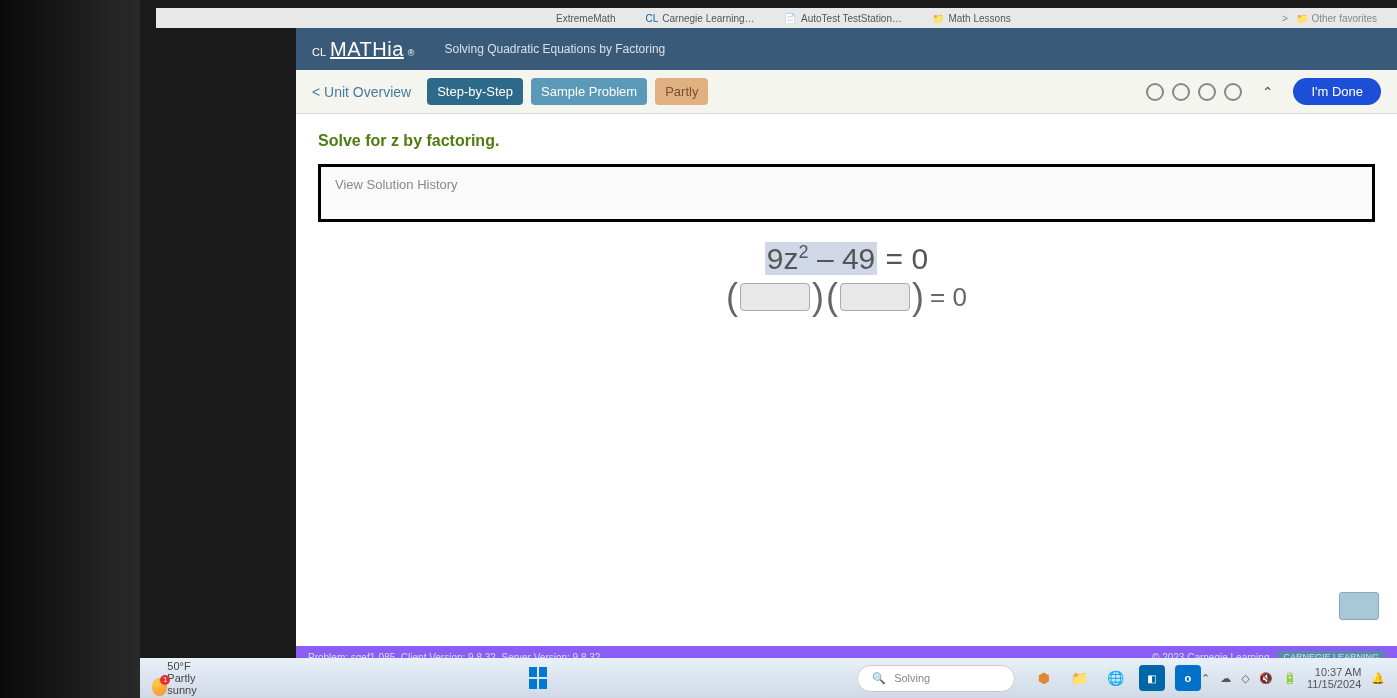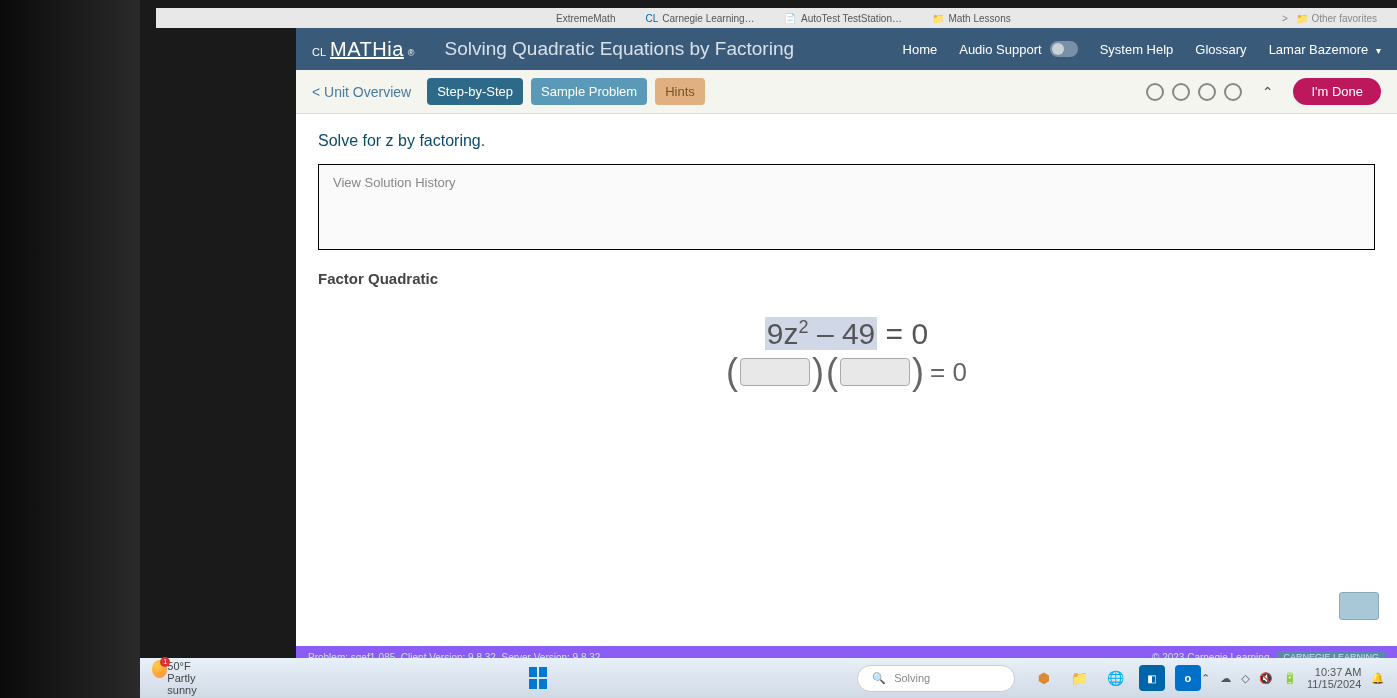--- a/index.html
+++ b/index.html
@@ -9,62 +9,62 @@
     .browser-tabs .tab-item { display: flex; align-items: center; gap: 4px; }
     .browser-tabs .other-favs { margin-left: auto; margin-right: 20px; color: #888; }
     
     .mathia-wrapper { margin-left: 140px; margin-right: 0px; background: #fff; height: 640px; position: relative; }
     
     .top-bar { background: #3a5a7a; height: 42px; display: flex; align-items: center; padding: 0 16px; color: #fff; }
     .brand { display: flex; align-items: baseline; gap: 4px; }
     .brand-cl { font-size: 11px; font-weight: normal; }
     .brand-name { font-size: 20px; letter-spacing: 0.5px; text-decoration: underline; }
     .brand-reg { font-size: 9px; vertical-align: super; }
-    .lesson-title { margin-left: 30px; font-size: 19px; color: #d8e0e8; }
+    .lesson-title { margin-left: 30px; font-size: 12px; color: #d8e0e8; }
     .top-right { margin-left: auto; display: flex; align-items: center; gap: 22px; font-size: 13px; }
     .top-right .toggle { width: 28px; height: 16px; background: #7a90a6; border-radius: 8px; position: relative; }
     .top-right .toggle::after { content: ''; width: 12px; height: 12px; background: #c8d0d8; border-radius: 50%; position: absolute; top: 2px; left: 2px; }
     .username-chevron { margin-left: 4px; font-size: 10px; }
     
     .nav-bar { background: #f5f5f0; height: 44px; display: flex; align-items: center; padding: 0 16px; border-bottom: 1px solid #ddd; }
     .unit-link { color: #4a7a9a; font-size: 14px; margin-right: 16px; cursor: pointer; }
     .nav-btn { padding: 6px 10px; border-radius: 4px; font-size: 13px; margin-right: 8px; border: none; cursor: pointer; color: #fff; }
     .nav-btn.step { background: #2d6a8a; }
     .nav-btn.sample { background: #5a9ab8; }
     .nav-btn.hints { background: #e0b080; color: #7a5030; }
     .nav-right { margin-left: auto; display: flex; align-items: center; gap: 12px; }
     .progress-dots { display: flex; gap: 8px; }
     .progress-dot { width: 18px; height: 18px; border: 2px solid #888; border-radius: 50%; }
     .caret-up { font-size: 14px; color: #555; margin: 0 8px; }
-    .done-btn { background: #be185d; color: #fff; padding: 6px 18px; border-radius: 16px; font-size: 13px; border: none; cursor: pointer; }
+    .done-btn { background: #1d4ed8; color: #fff; padding: 6px 18px; border-radius: 16px; font-size: 13px; border: none; cursor: pointer; }
     
     .content { padding: 18px 22px; }
-    .instruction { font-size: 16px; font-weight: normal; color: #0c4a6e; margin-bottom: 14px; }
-    .history-box { border: 1px solid #000000; background: #fafafa; padding: 10px 14px; height: 86px; margin-bottom: 20px; }
+    .instruction { font-size: 16px; font-weight: bold; color: #4d7c0f; margin-bottom: 14px; }
+    .history-box { border: 3px solid #000000; background: #fafafa; padding: 10px 14px; height: 58px; margin-bottom: 20px; }
     .history-label { font-size: 13px; color: #888; }
     .section-label { font-size: 15px; font-weight: bold; color: #444; margin-bottom: 30px; }
     .enter-label { font-size: 14px; color: #999; margin-top: 40px; }
     
     .equation-area { text-align: center; margin: 20px 0; }
     .equation { font-size: 30px; color: #555; font-family: 'Times New Roman', serif; }
     .equation .hl { background: #d0d8e8; padding: 0 2px; }
     .equation sup { font-size: 18px; }
     
     .factor-row { text-align: center; margin-top: 30px; font-size: 26px; color: #666; font-family: 'Times New Roman', serif; display: flex; align-items: center; justify-content: center; gap: 2px; }
     .paren { font-size: 36px; }
     .factor-input { width: 70px; height: 28px; background: #e8e8e8; border: 1px solid #aaa; border-radius: 4px; }
     
     .calc-btn { position: absolute; right: 18px; bottom: 48px; width: 40px; height: 28px; background: #a8c8d8; border: 1px solid #8ab; border-radius: 3px; }
     
     .footer-bar { position: absolute; bottom: 0; left: 0; right: 0; height: 22px; background: #8b5cf6; color: #c8e0f0; font-size: 10px; display: flex; align-items: center; padding: 0 12px; }
     .footer-right { margin-left: auto; display: flex; align-items: center; gap: 8px; }
     .footer-badge { background: #5a8aaa; padding: 1px 6px; border-radius: 2px; font-size: 9px; }
     
     .taskbar { position: absolute; bottom: 0; left: 140px; right: 0; height: 40px; background: linear-gradient(#e8f0f8, #d0dae6); display: flex; align-items: center; padding: 0 12px; font-size: 11px; color: #444; }
-    .weather { display: flex; align-items: flex-start; }
+    .weather { display: flex; align-items: flex-end; }
     .weather-icon { width: 18px; height: 18px; background: radial-gradient(circle at 30% 30%, #ffcc44, #ff8833); border-radius: 50%; position: relative; }
     .weather-badge { position: absolute; top: -3px; right: -3px; width: 10px; height: 10px; background: #d33; border-radius: 50%; font-size: 7px; color: #fff; text-align: center; line-height: 10px; }
     .weather-text { display: flex; flex-direction: column; line-height: 1.1; }
     .search-pill { margin-left: 300px; background: #fff; border-radius: 16px; padding: 6px 14px; display: flex; align-items: center; gap: 8px; width: 180px; border: 1px solid #ccc; }
     .search-pill .mag { color: #888; }
     .task-icons { display: flex; gap: 10px; margin-left: 16px; }
     .task-icon { width: 26px; height: 26px; border-radius: 4px; display: flex; align-items: center; justify-content: center; font-size: 14px; }
     .tray { margin-left: auto; display: flex; align-items: center; gap: 10px; font-size: 11px; color: #555; }
     .clock { text-align: right; line-height: 1.1; }
     .win-icon { width: 22px; height: 22px; display: grid; grid-template: 1fr 1fr / 1fr 1fr; gap: 2px; margin-right: 10px;}
@@ -90,58 +90,44 @@
   </div>
 
   <div class="mathia-wrapper">
     <div class="top-bar">
       <div class="brand">
         <span class="brand-cl">CL</span>
         <span class="brand-name">MATHia</span>
         <span class="brand-reg">®</span>
       </div>
       <div class="lesson-title">Solving Quadratic Equations by Factoring</div>
-      <div class="top-right">
-        <span>Home</span>
-        <span style="display:flex;align-items:center;gap:8px">
-          <span>Audio Support</span>
-          <span class="toggle"></span>
-        </span>
-        <span>System Help</span>
-        <span>Glossary</span>
-        <span>
-          <span>Lamar Bazemore</span>
-          <span class="username-chevron">▾</span>
-        </span>
-      </div>
     </div>
 
     <div class="nav-bar">
       <span class="unit-link">&lt; Unit Overview</span>
       <button class="nav-btn step">Step-by-Step</button>
       <button class="nav-btn sample">Sample Problem</button>
-      <button class="nav-btn hints">Hints</button>
+      <button class="nav-btn hints">Partly</button>
       <div class="nav-right">
         <div class="progress-dots">
           <div class="progress-dot"></div>
           <div class="progress-dot"></div>
           <div class="progress-dot"></div>
           <div class="progress-dot"></div>
         </div>
         <span class="caret-up">⌃</span>
         <button class="done-btn">I'm Done</button>
       </div>
     </div>
 
     <div class="content">
       <div class="instruction">Solve for z by factoring.</div>
       <div class="history-box">
         <div class="history-label">View Solution History</div>
       </div>
-      <div class="section-label">Factor Quadratic</div>
 
       <div class="equation-area">
         <div class="equation">
           <span class="hl"><span>9z</span><sup>2</sup><span> – 49</span></span><span> = 0</span>
         </div>
       </div>
 
 
       <div class="factor-row" style="margin-top:-20px">
         <span class="paren">(</span>

